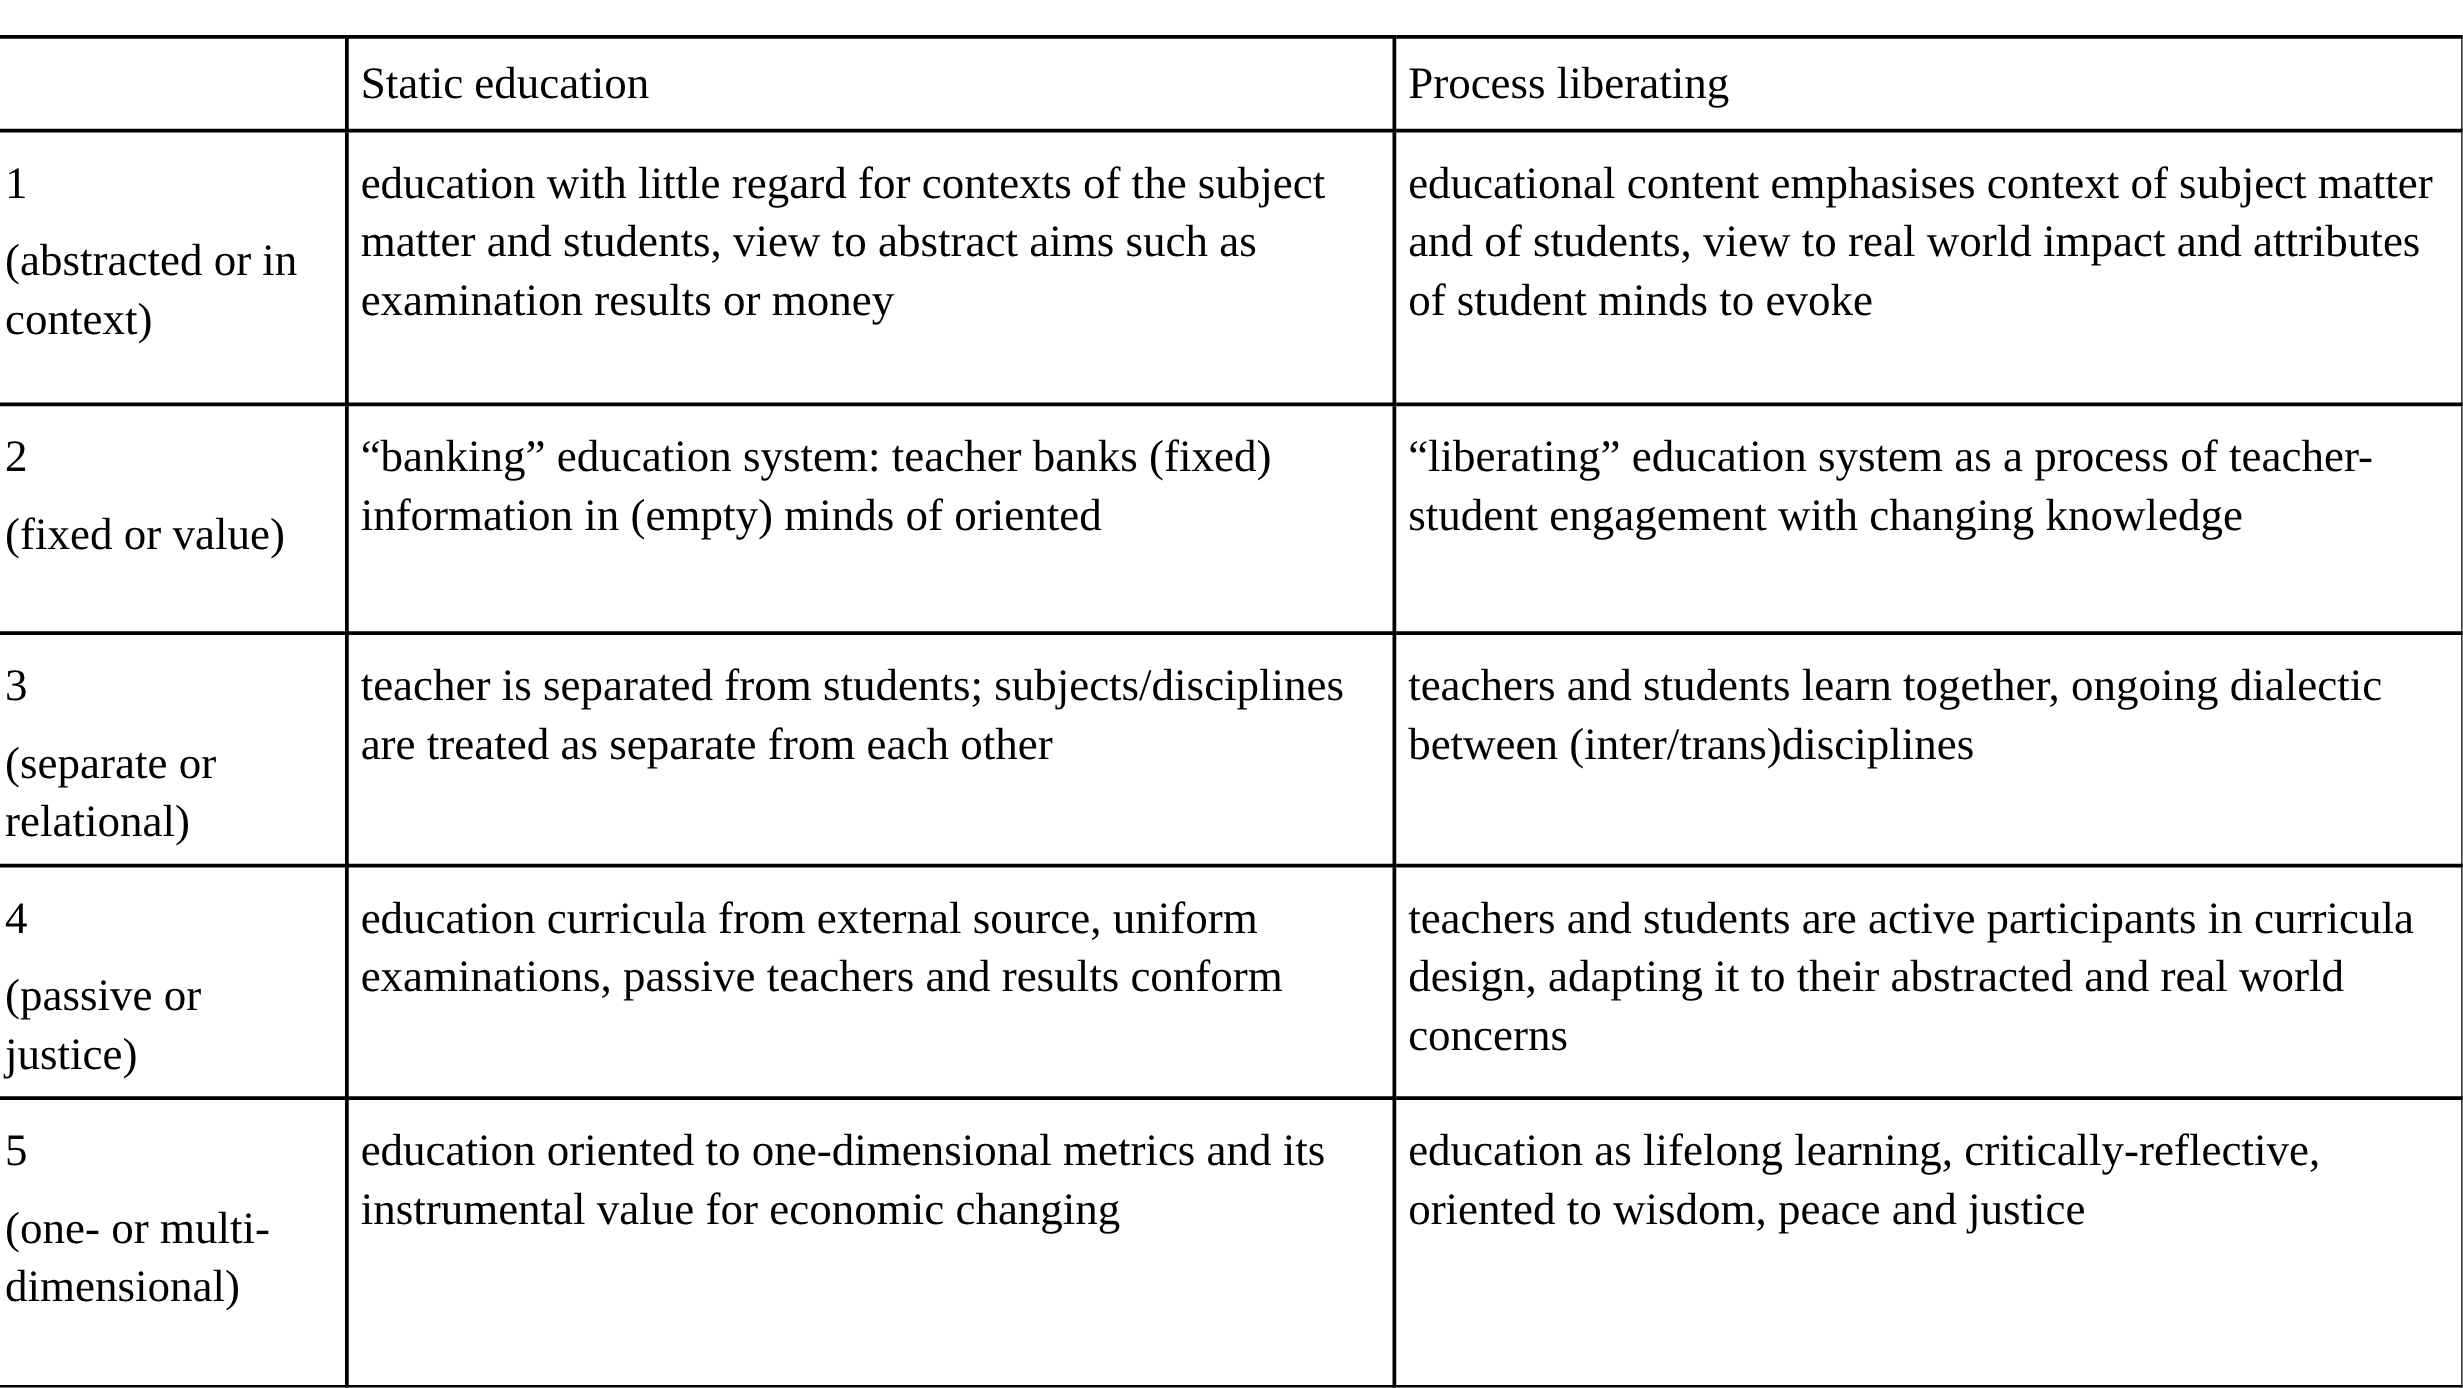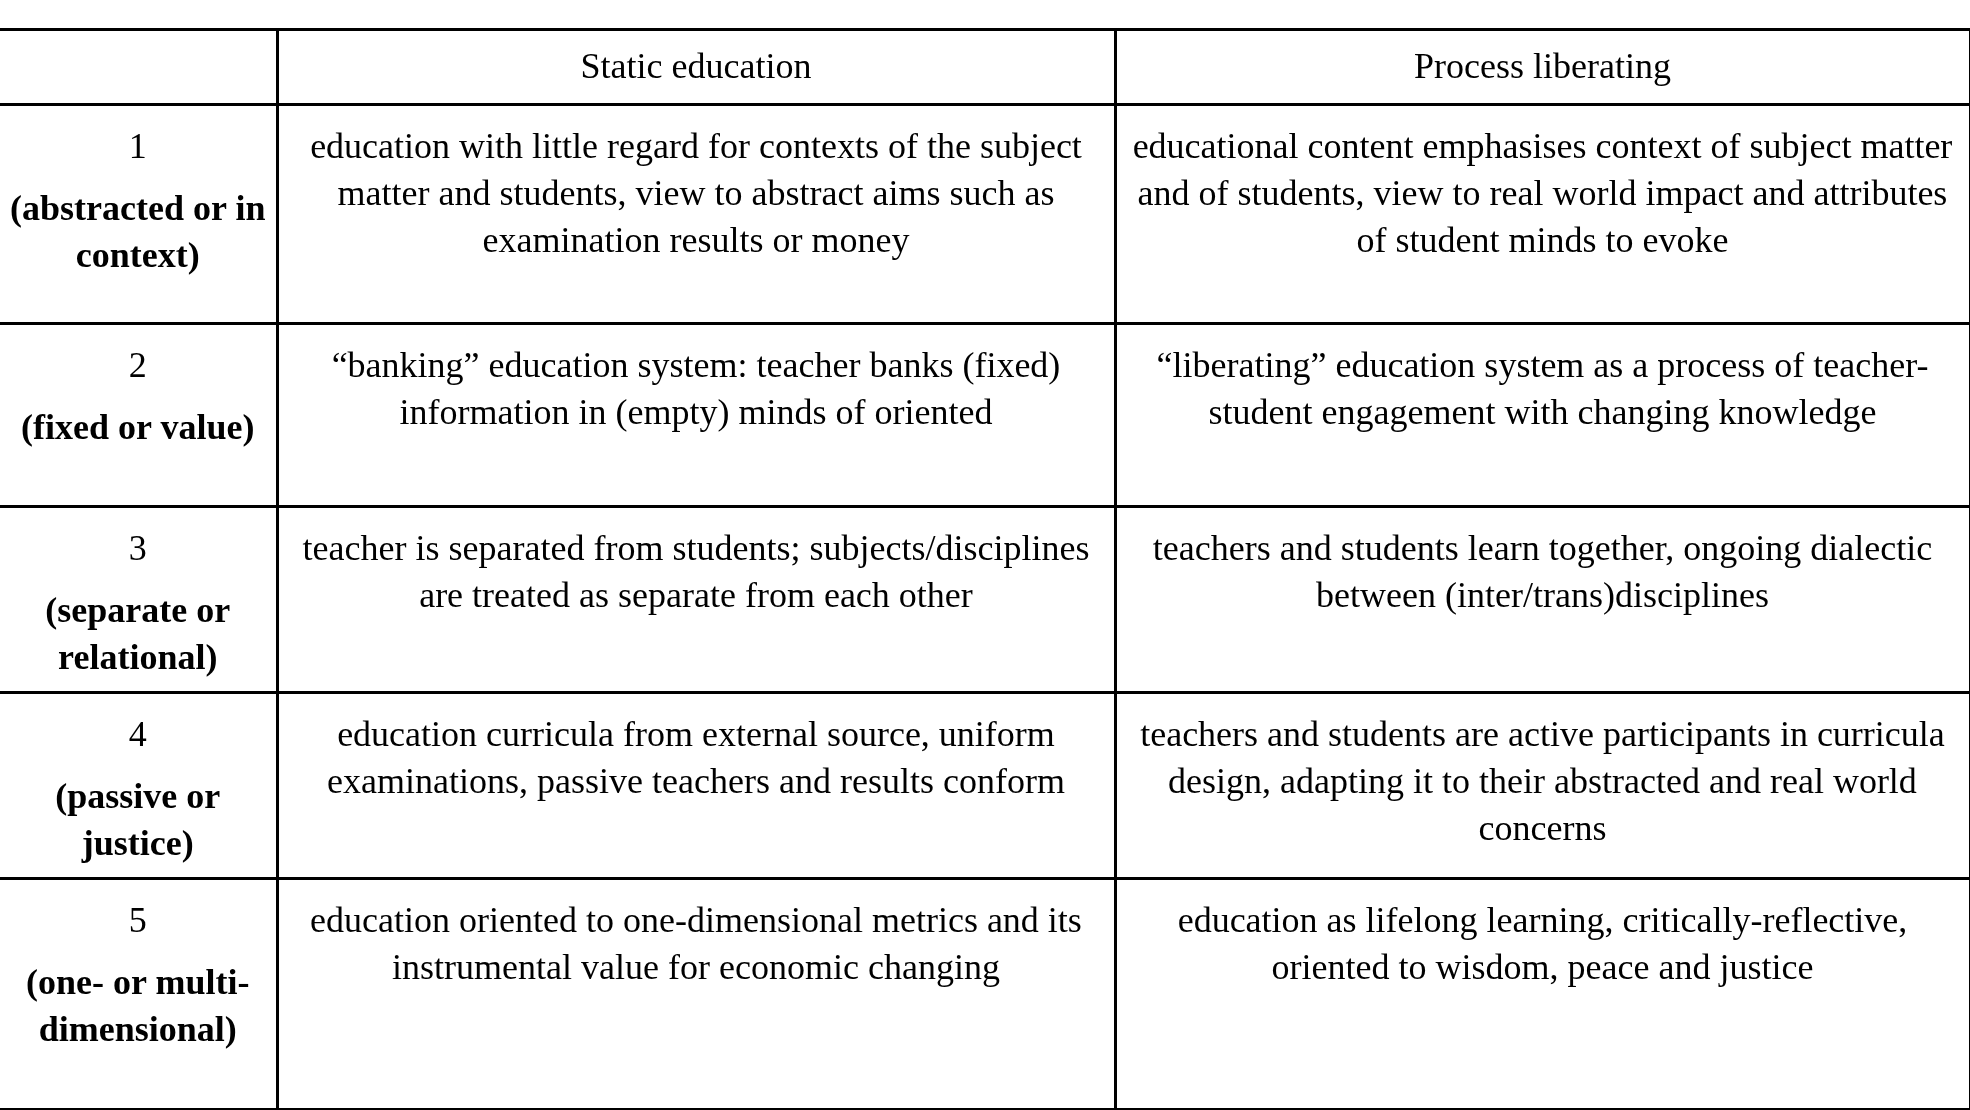--- a/index.html
+++ b/index.html
@@ -24,21 +24,21 @@
   table {
     border-collapse: collapse;
     width: 1970px;
     table-layout: fixed;
   }
   col.c0 { width: 277px; }
   col.c1 { width: 838px; }
   col.c2 { width: 855px; }
   th, td {
     border: 3px solid #000000;
-    text-align: center;
+    text-align: left;
     vertical-align: top;
     font-weight: normal;
     font-size: 36px;
     line-height: 47px;
     padding: 17px 10px 10px 10px;
     box-sizing: border-box;
   }
   tr > *:first-child { border-left: none; }
   th {
     height: 75px;
@@ -48,21 +48,20 @@
   tr.r2 td { height: 183px; }
   tr.r3 td { height: 184px; }
   tr.r4 td { height: 183px; }
   tr.r5 td { height: 231px; }
   .num {
     display: block;
     margin-bottom: 15px;
   }
   .dim {
     display: block;
-    font-weight: bold;
   }
   td.label-cell { padding-left: 4px; padding-right: 4px; }
 </style>
 </head>
 <body>
 
 <div class="table-wrap">
   <table>
     <colgroup>
       <col class="c0">

